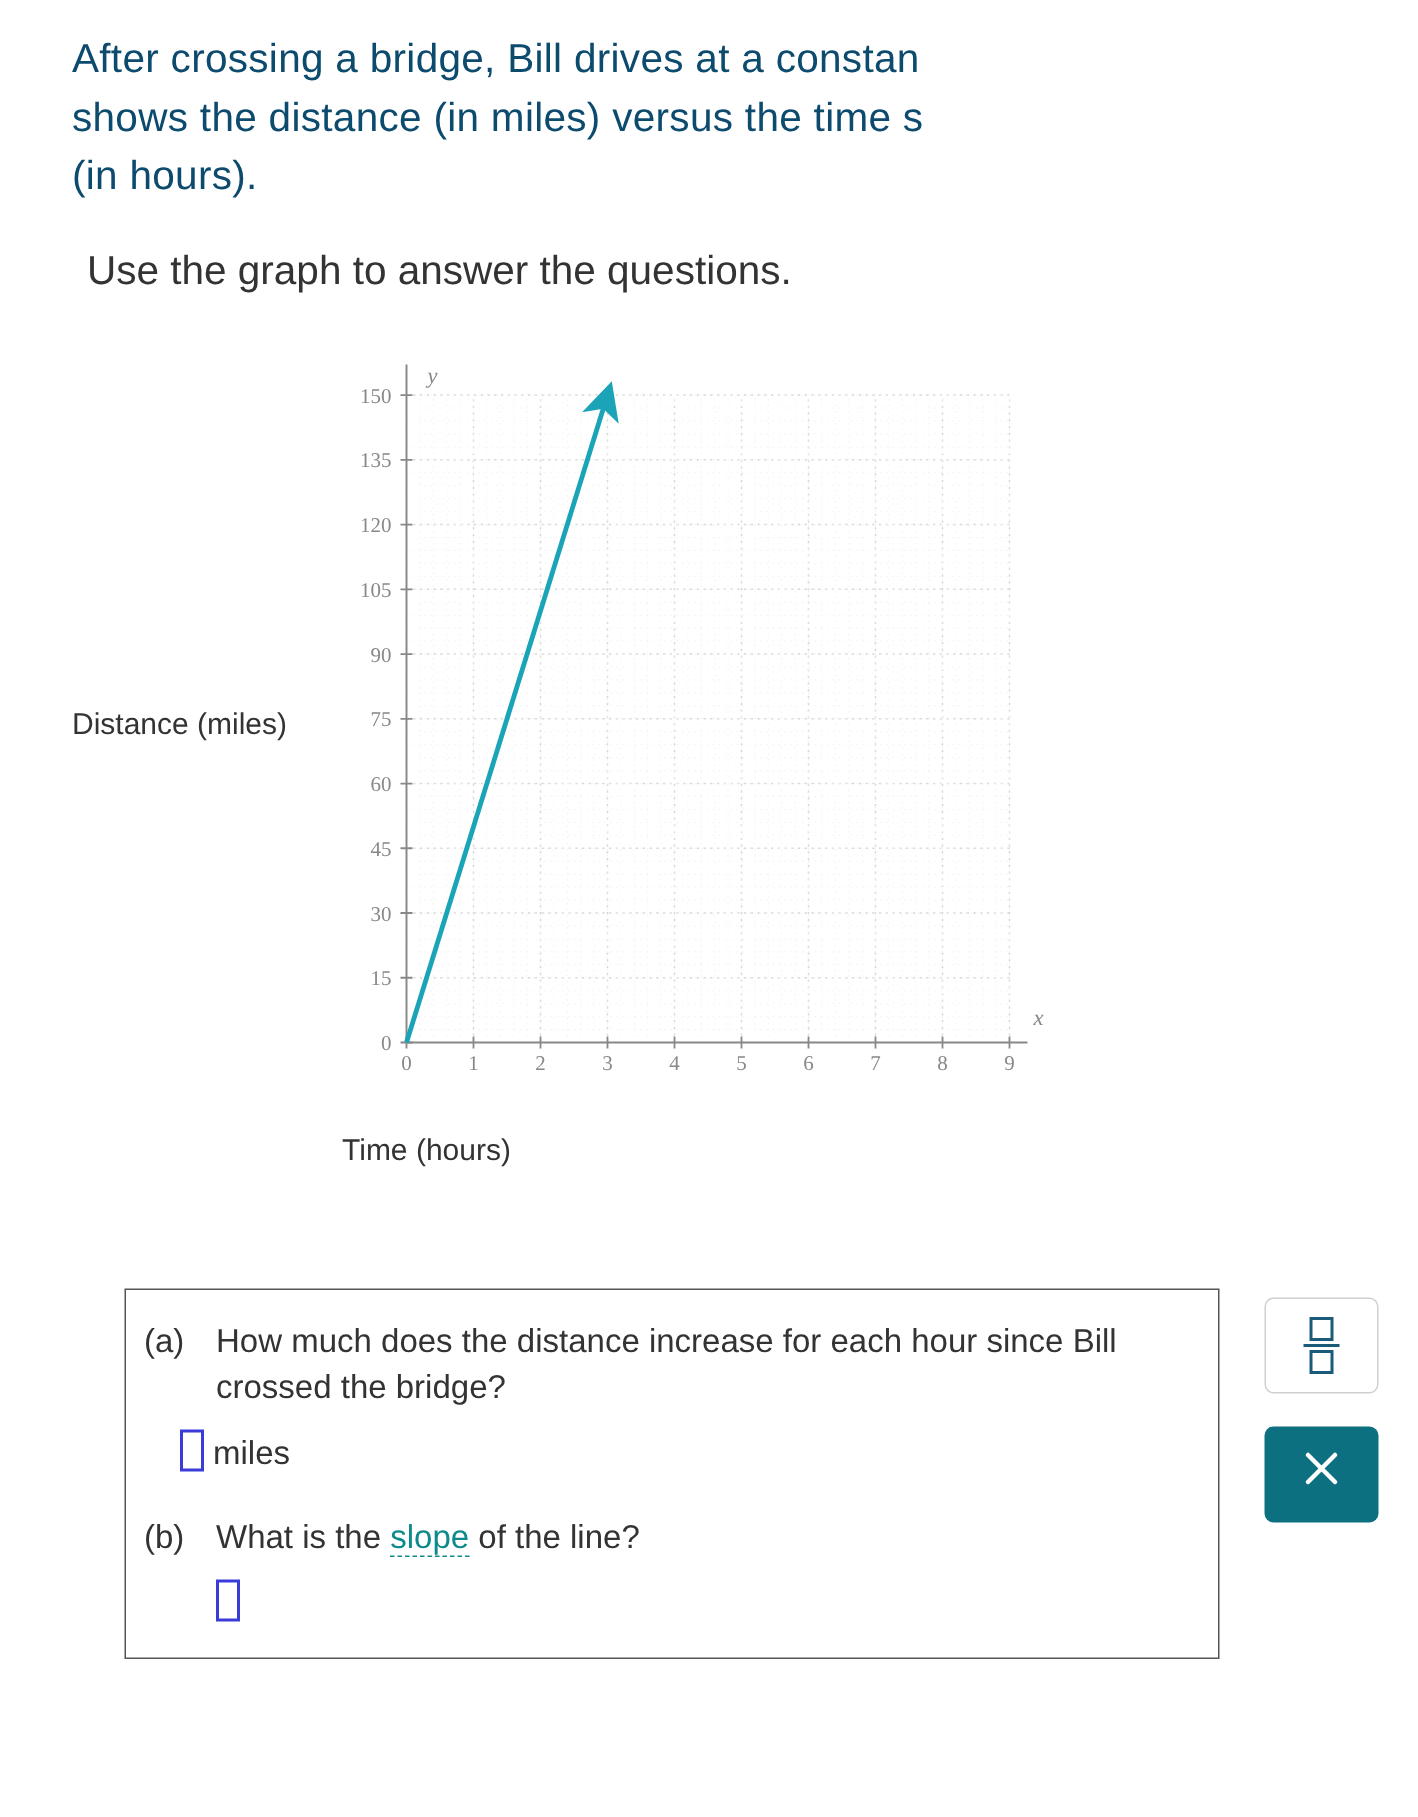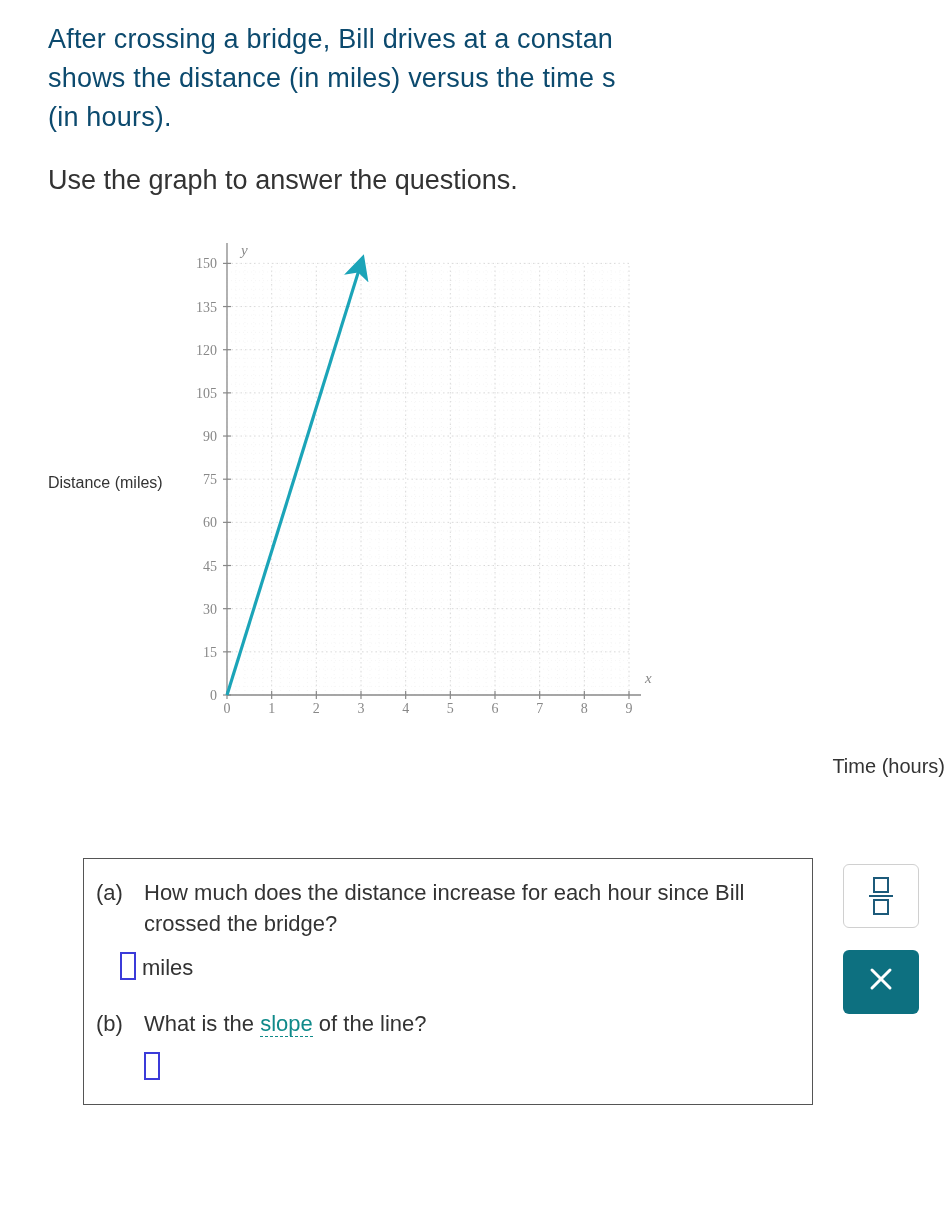--- a/index.html
+++ b/index.html
@@ -15,37 +15,38 @@
     line-height: 1.45;
     color: #0c4a6e;
     margin-bottom: 24px;
     letter-spacing: 0.2px;
   }
   .instruction-text {
     font-size: 27px;
     line-height: 1.45;
     color: #333;
     margin-bottom: 30px;
+    margin-left: 10px;
   }
   .chart-area {
     display: flex;
     align-items: center;
     margin-bottom: 10px;
   }
   .y-axis-label {
-    font-size: 16px;
-    color: #333;
-    margin-right: 16px;
+    font-size: 20px;
+    color: #333;
+    margin-right: 32px;
     white-space: nowrap;
   }
   .chart-svg-wrap {
     position: relative;
   }
   .x-axis-label {
-    text-align: right;
+    text-align: left;
     font-size: 20px;
     color: #333;
     margin-left: 180px;
     margin-top: 20px;
     margin-bottom: 80px;
   }
   .questions-row {
     display: flex;
     align-items: flex-start;
     gap: 30px;

